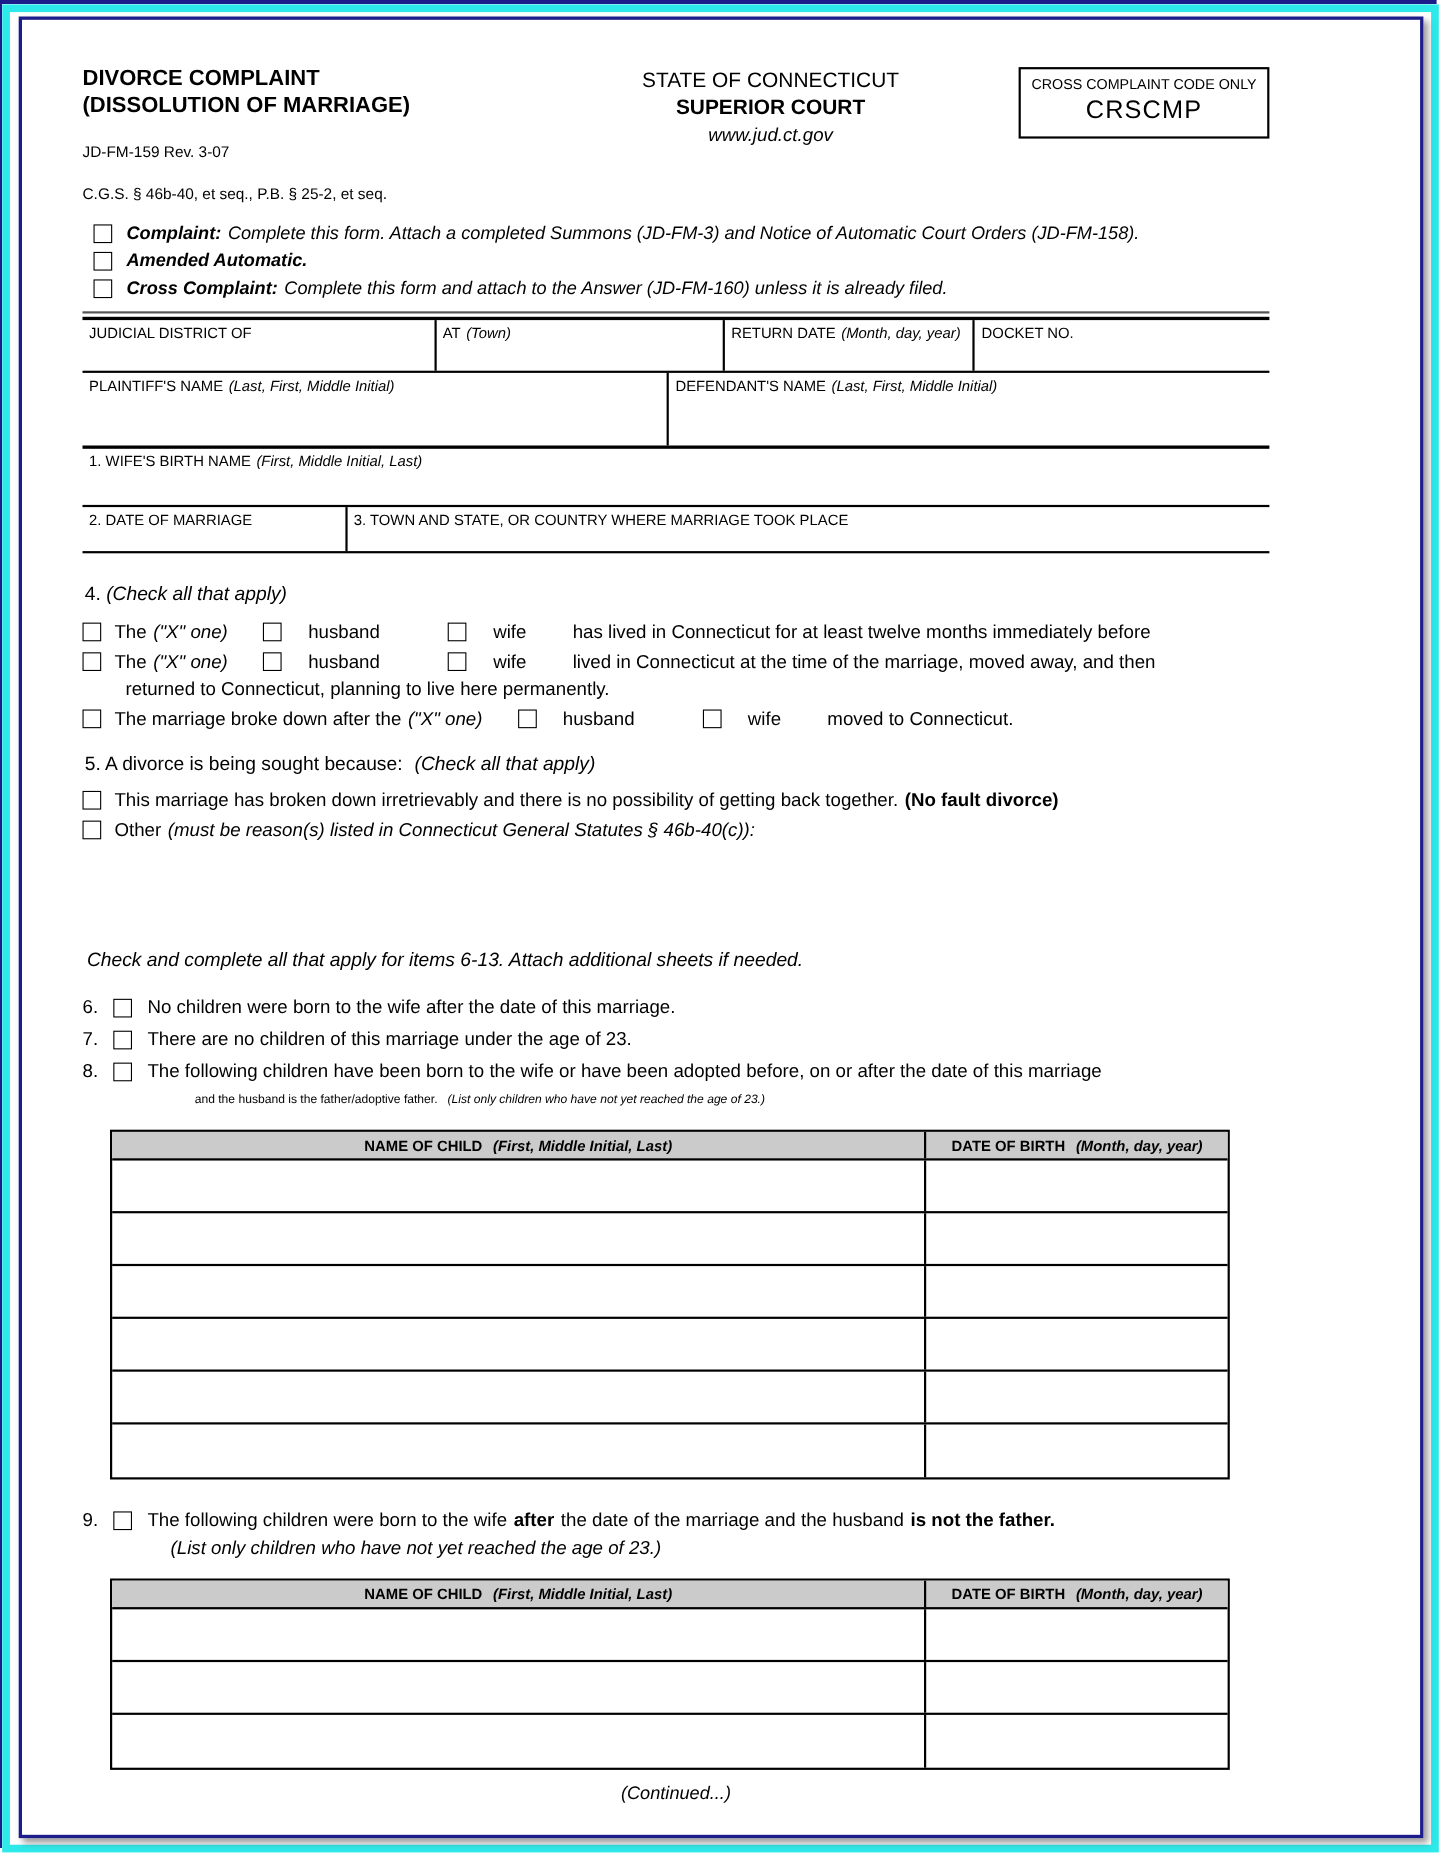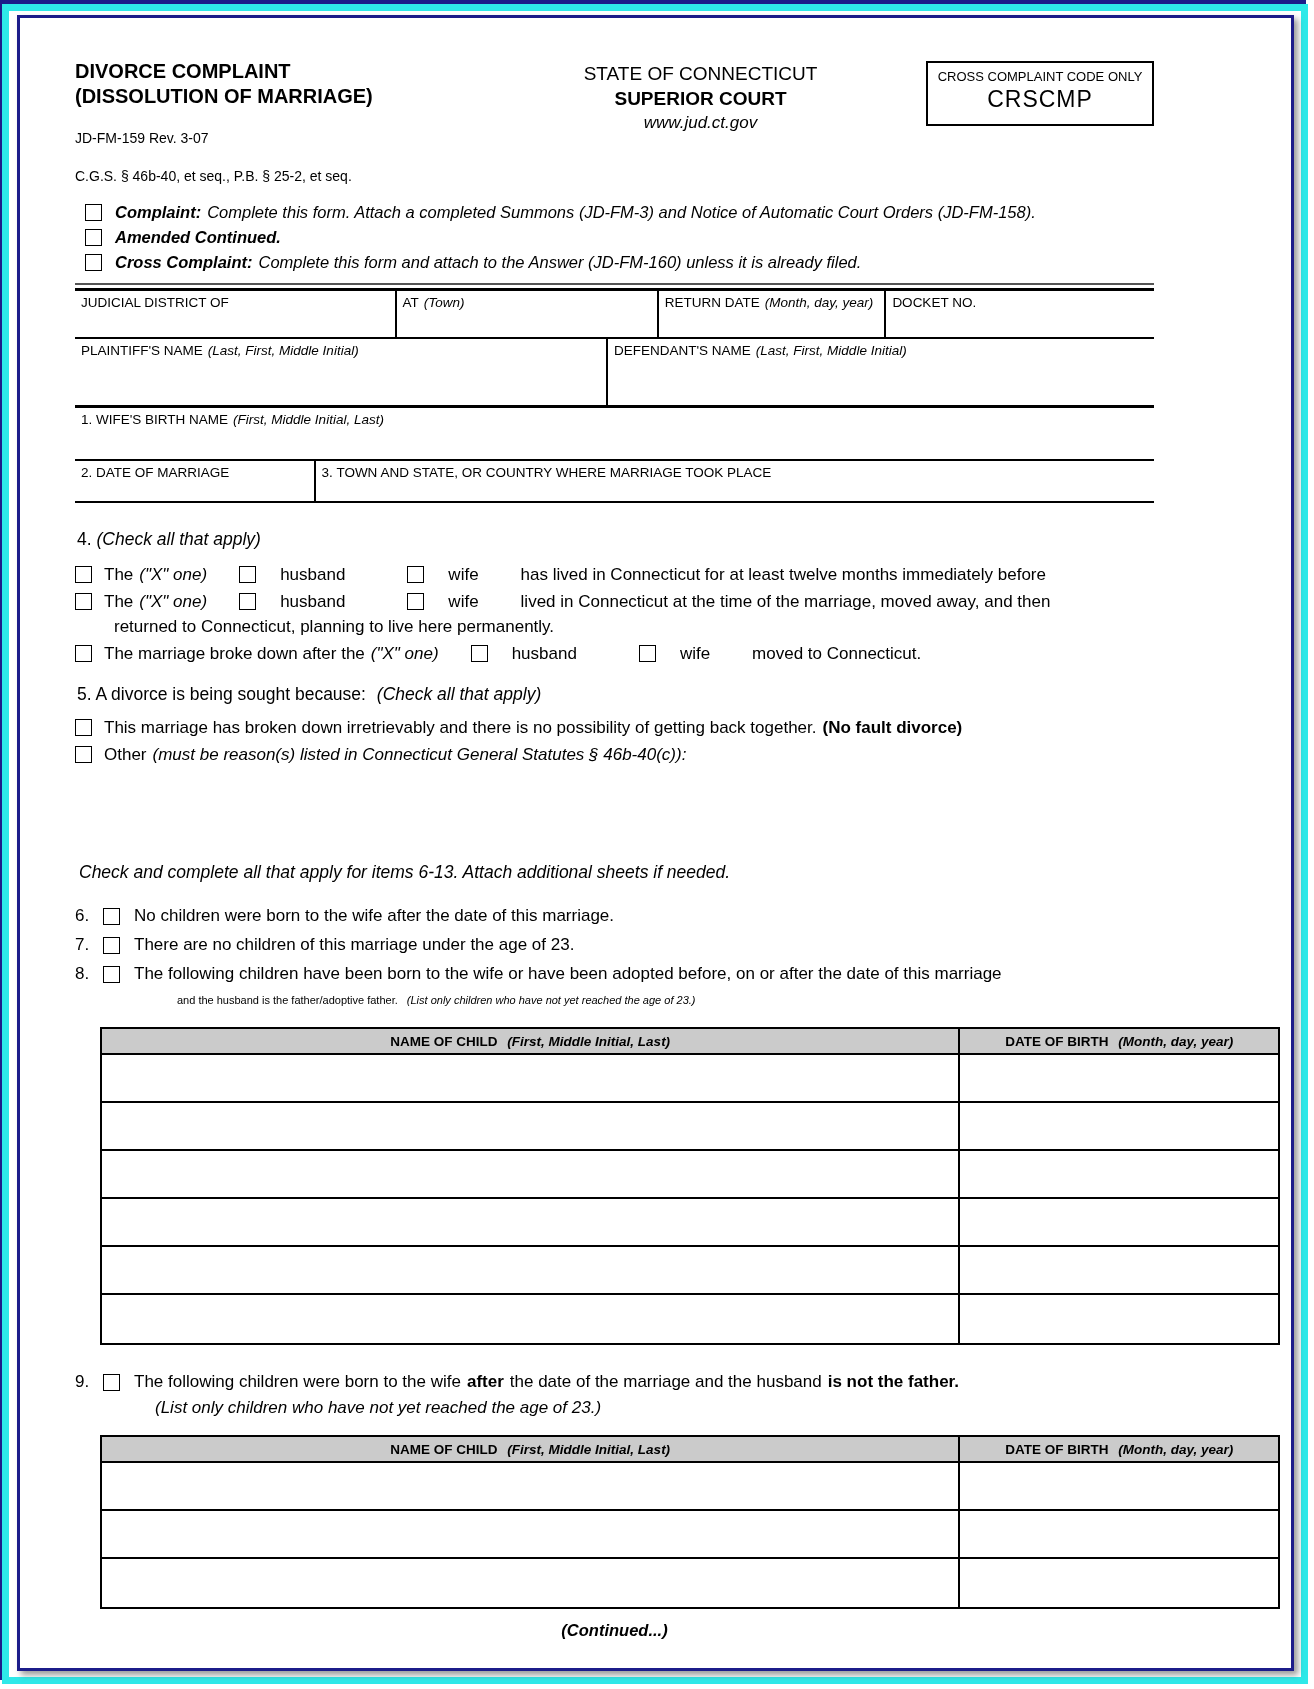--- a/index.html
+++ b/index.html
@@ -91,32 +91,32 @@
 
   .items { margin-top:20px; }
   .item-row { display:flex; align-items:center; font-size:17px; line-height:26px; margin-top:3px; }
   .item-num { width:28px; flex:0 0 auto; }
   .item-row .cb { margin-right:14px; }
   .item-cont { margin-left:102px; font-size:11px; line-height:26px; }
   .item9 { margin-top:24px; }
   .item9-hint { margin-left:80px; font-style:italic; font-size:17px; line-height:26px; }
 
   
-  .child-table { width:1180px; margin:14px 0 4px 25px; border:2px solid #000; }
+  .child-table { width:1018px; margin:14px 0 4px 25px; border:2px solid #000; }
   .ct-head { display:flex; background:#cbcbcb; border-bottom:2px solid #000; height:26px; }
   .ct-head-cell { font-size:13.5px; font-weight:bold; text-align:center; padding-top:5px; }
   .ct-head .hname { width:73%; border-right:2px solid #000; }
   .ct-head .hdob  { flex:1; }
   .ct-body-row { display:flex; height:48px; border-bottom:2px solid #000; }
   .ct-body-row:last-child { border-bottom:none; }
   .ct-field { height:100%; }
   .ct-field.name { width:73%; border-right:2px solid #000; }
   .ct-field.dob { flex:1; }
 
-  .continued { text-align:center; font-weight:bold; font-style:italic; font-size:16.5px; margin-top:12px; }
+  .continued { text-align:center; font-weight:normal; font-style:italic; font-size:16.5px; margin-top:12px; }
 </style>
 </head>
 <body>
 
 <div class="frame-cyan"></div>
 <div class="page"></div>
 
 <div class="content">
 
   <div class="hdr">
@@ -138,21 +138,21 @@
   </div>
 
   <div class="filing">
     <div class="filing-row">
       <span class="cb"></span>
       <span class="f-label">Complaint:</span>
       <span class="f-text">Complete this form. Attach a completed Summons (JD-FM-3) and Notice of Automatic Court Orders (JD-FM-158).</span>
     </div>
     <div class="filing-row">
       <span class="cb"></span>
-      <span class="f-label">Amended Continued.</span>
+      <span class="f-label">Amended Automatic.</span>
     </div>
     <div class="filing-row">
       <span class="cb"></span>
       <span class="f-label">Cross Complaint:</span>
       <span class="f-text">Complete this form and attach to the Answer (JD-FM-160) unless it is already filed.</span>
     </div>
   </div>
 
   <div class="dbl-rule"></div>
   <div class="case-table">

